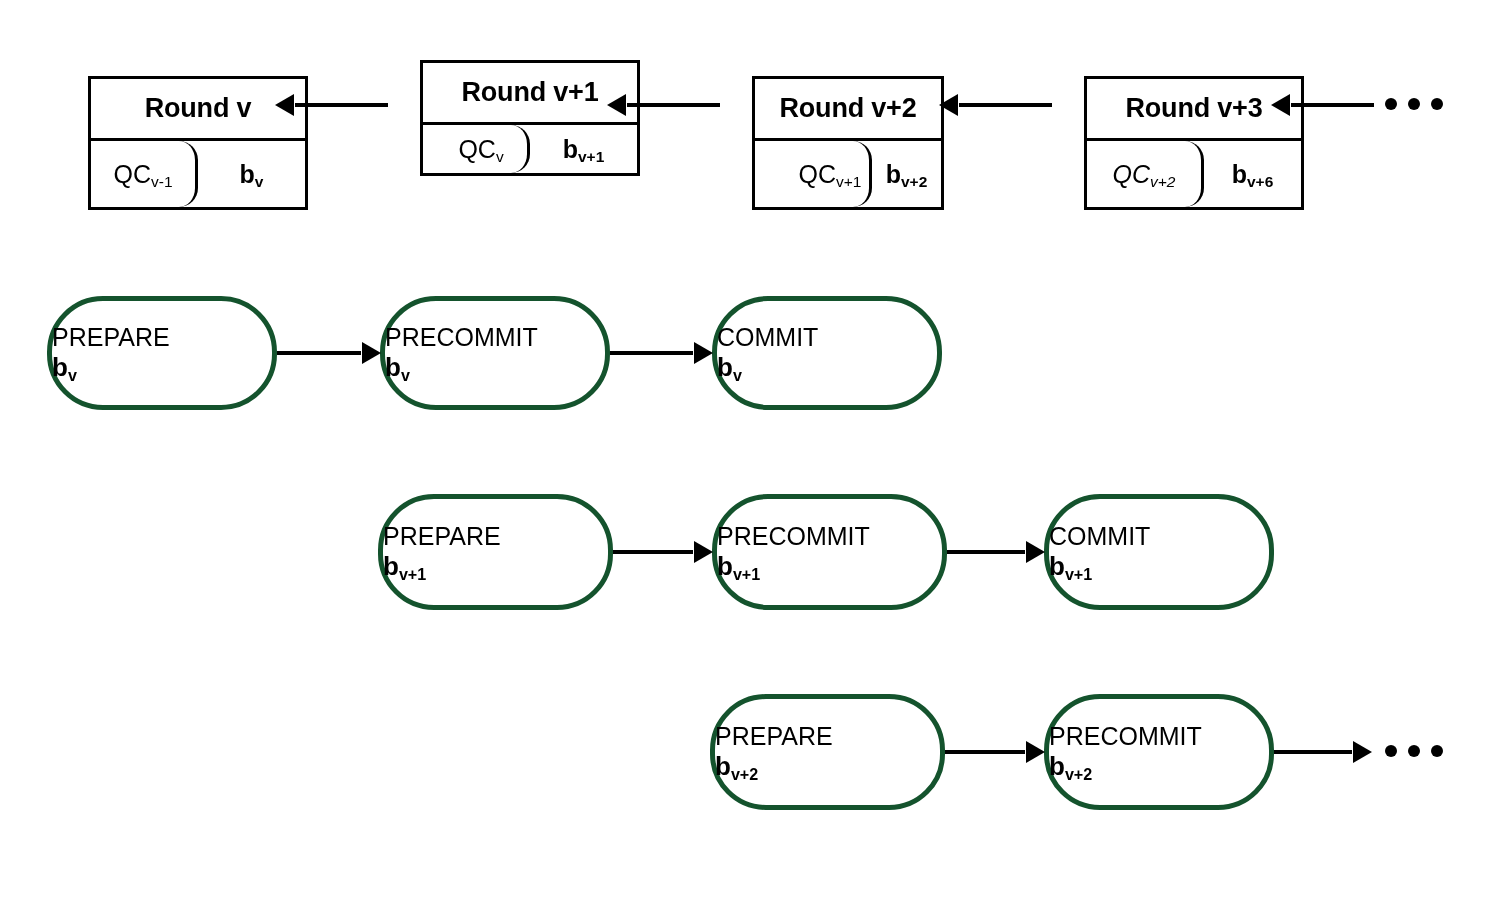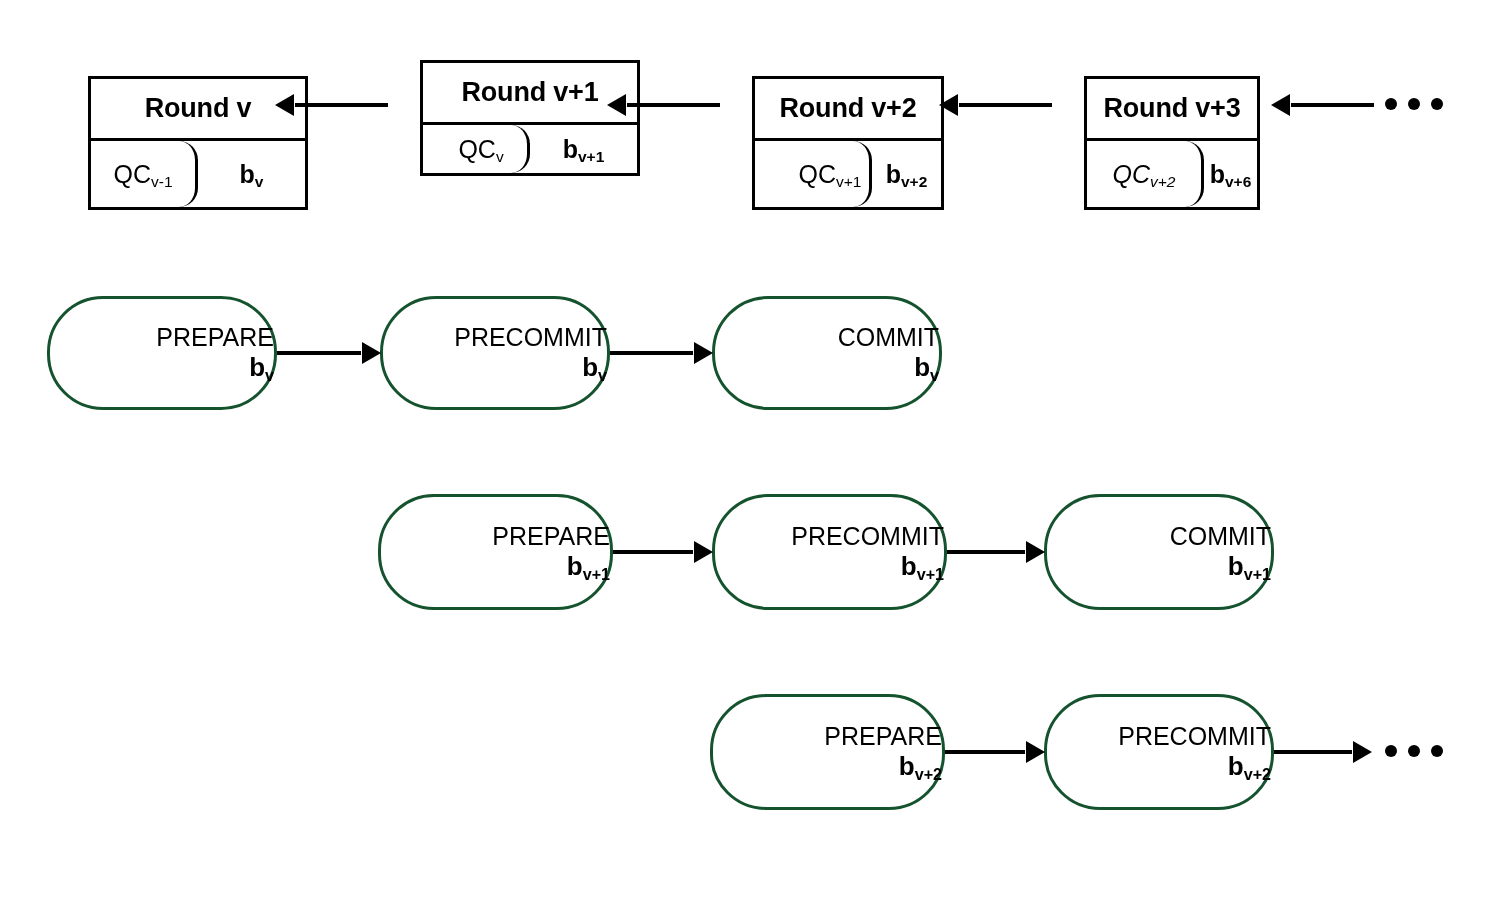--- a/index.html
+++ b/index.html
@@ -74,26 +74,26 @@
     font-weight: inherit;
     vertical-align: baseline;
     position: relative;
     top: 0.28em;
   }
 
   
   .pill-block {
     position: absolute;
     box-sizing: border-box;
-    border: 3px solid #14532d;
+    border: 5px solid #14532d;
     border-radius: 56px;
     background: #ffffff;
     display: flex;
     flex-direction: column;
-    align-items: flex-end;
+    align-items: flex-start;
     justify-content: center;
   }
   .pill-stage {
     font-size: 25px;
     font-weight: normal;
     line-height: 1.18;
     white-space: nowrap;
   }
   .pill-block-label {
     font-size: 26px;
@@ -189,21 +189,21 @@
     <div class="round-body">
       <div class="round-cell qc" style="flex:0 0 117px;padding-left:36px;">
         <span class="cell-text"><span>QC</span><sub>v+1</sub></span>
       </div>
       <div class="round-cell" style="flex:1 1 auto;">
         <span class="cell-text bold"><span>b</span><sub>v+2</sub></span>
       </div>
     </div>
   </div>
 
-  <div class="round-block" style="left:1052px; top:76px; width:176px; height:134px;justify-content:flex-end;">
+  <div class="round-block" style="left:1052px; top:76px; width:220px; height:134px;justify-content:flex-end;">
     <div class="round-header">
       <span class="round-title">Round v+3</span>
     </div>
     <div class="round-body">
       <div class="round-cell qc" style="flex:0 0 117px;font-style:italic;">
         <span class="cell-text"><span>QC</span><sub>v+2</sub></span>
       </div>
       <div class="round-cell" style="flex:1 1 auto;">
         <span class="cell-text bold"><span>b</span><sub>v+6</sub></span>
       </div>

